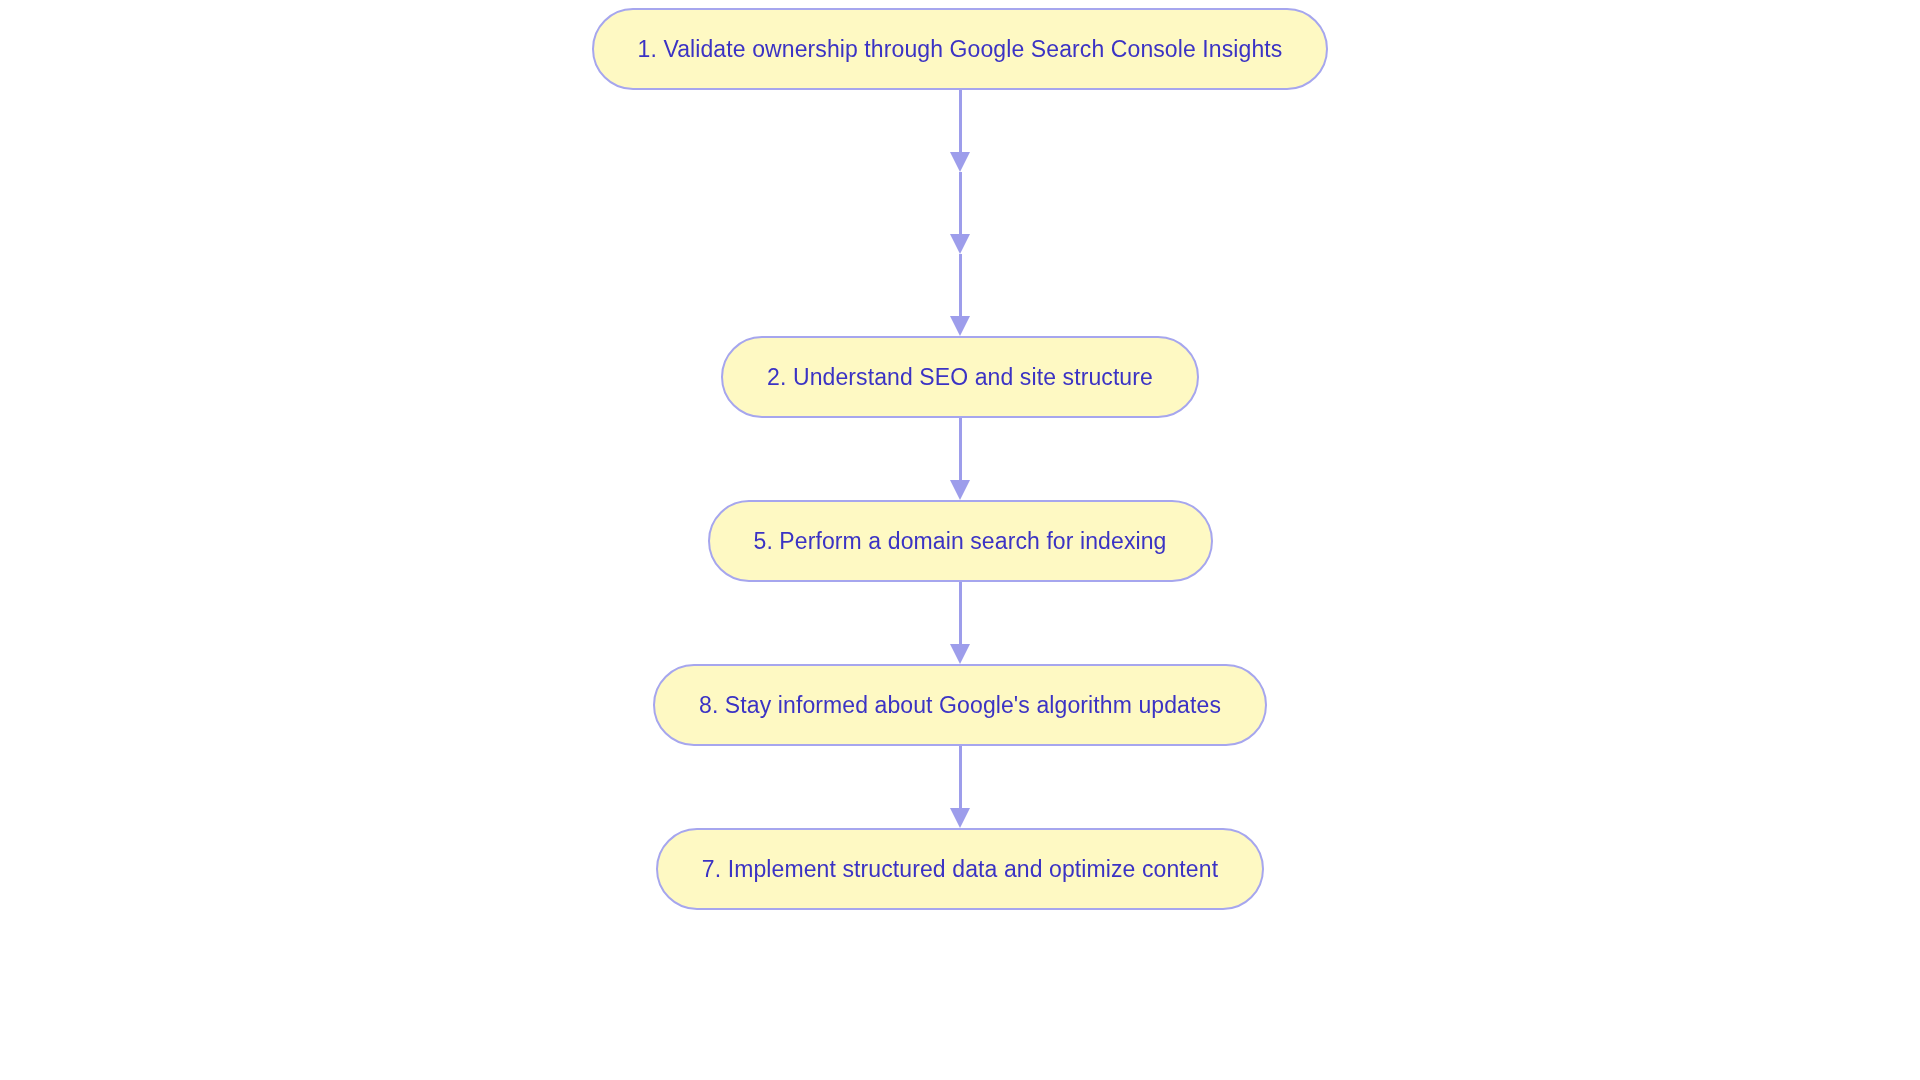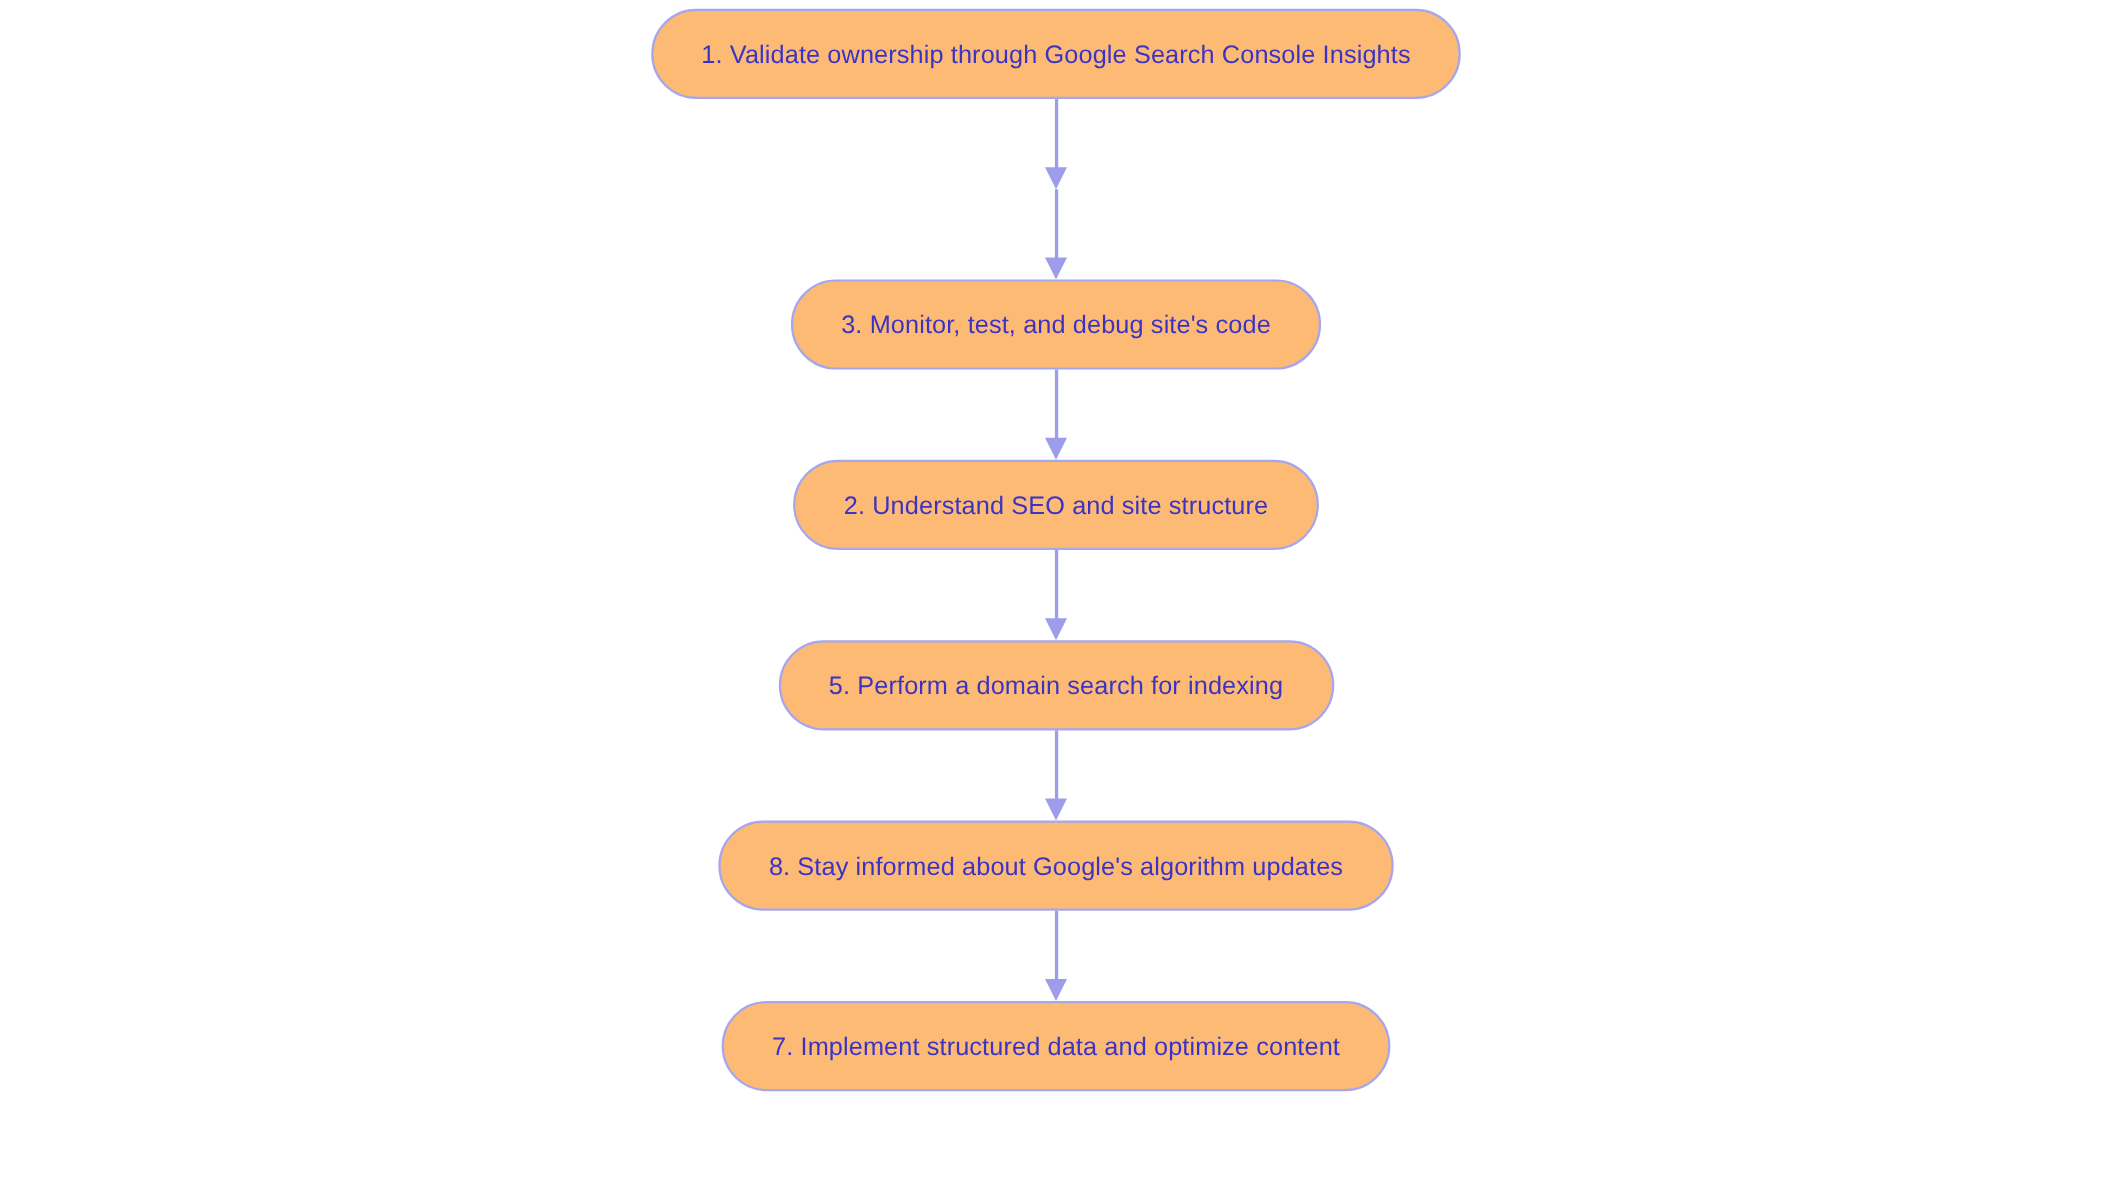--- a/index.html
+++ b/index.html
@@ -36,21 +36,21 @@
     box-sizing: border-box;
   }
 
   .node {
     position: relative;
     height: 82px;
     box-sizing: border-box;
     display: flex;
     align-items: center;
     justify-content: center;
-    background: #fdba74;
+    background: #fef9c3;
     border: 2px solid #a6a6ee;
     border-radius: 41px;
     padding: 0 44px;
     flex: 0 0 auto;
   }
 
   .node-label {
     color: #3b33c4;
     font-size: 23px;
     font-weight: 400;
@@ -102,23 +102,20 @@
       <div class="line"></div>
       <div class="arrowhead"></div>
     </div>
 
 
     <div class="connector">
       <div class="line"></div>
       <div class="arrowhead"></div>
     </div>
 
-    <div class="node">
-      <span class="node-label">3. Monitor, test, and debug site's code</span>
-    </div>
 
     <div class="connector">
       <div class="line"></div>
       <div class="arrowhead"></div>
     </div>
 
     <div class="node">
       <span class="node-label">2. Understand SEO and site structure</span>
     </div>
 

